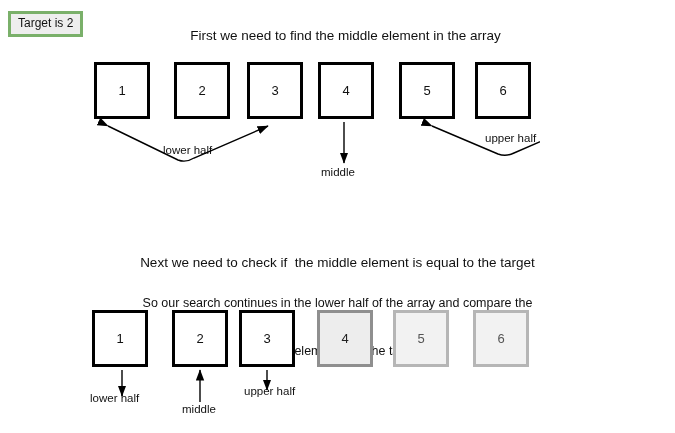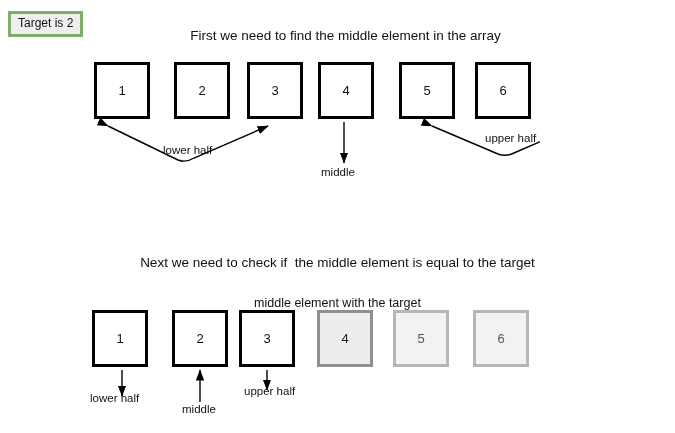--- a/index.html
+++ b/index.html
@@ -125,20 +125,21 @@
 
   <div class="abs ann" style="left:163px; top:144px;">lower half</div>
   <div class="abs ann" style="left:321px; top:166px;">middle</div>
   <div class="abs ann" style="left:485px; top:132px;">upper half</div>
 
   <div class="abs caption" id="text-2">
     <div>Next we need to check if  the middle element is equal to the target</div>
   </div>
 
   <div class="abs caption" id="text-3">
+    <div>So our search continues in the lower half of the array and compare the</div>
     <div>middle element with the target</div>
   </div>
 
   <div class="abs box" style="left:92px; top:310px;">
     <div class="inner">1</div>
   </div>
   <div class="abs box" style="left:172px; top:310px;">
     <div class="inner">2</div>
   </div>
   <div class="abs box" style="left:239px; top:310px;">

